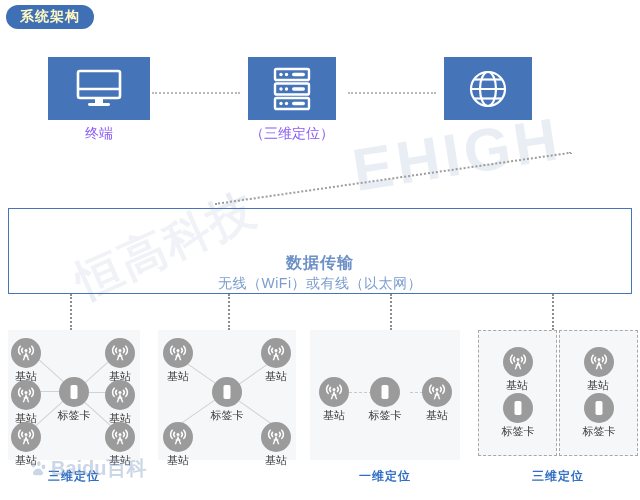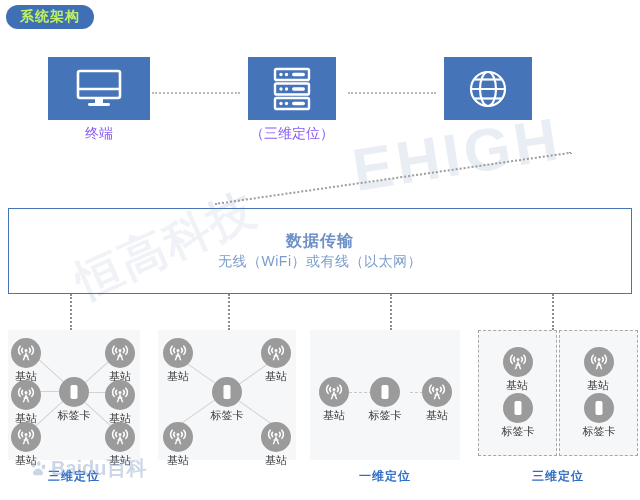--- a/index.html
+++ b/index.html
@@ -11,21 +11,21 @@
   }
   #root { position: relative; width: 640px; height: 500px; background:#fff; }
 
   
   .title-pill {
     position: absolute; left: 6px; top: 5px;
     height: 24px; padding: 12px 14px;
     background: #3f6fb5;
     border-radius: 13px;
     display: flex; align-items: center; justify-content: center;
-    color: #bef264; font-size: 14px; font-weight: bold;
+    color: #fef9c3; font-size: 14px; font-weight: bold;
     letter-spacing: 1px;
     z-index: 6;
   }
 
   
   .wm-ehigh {
     position: absolute; left: 352px; top: 120px;
     font-size: 60px; font-weight: bold;
     color: rgba(120,145,185,0.16);
     letter-spacing: 4px;
@@ -88,21 +88,21 @@
   }
 
   
   .databand {
     position: absolute; left: 8px; top: 208px;
     width: 624px; height: 86px;
     border: 1.5px solid #4574b8;
     background: rgba(255,255,255,0.35);
     z-index: 3;
     display: flex; flex-direction: column;
-    align-items: center; justify-content: center;
+    align-items: center; justify-content: flex-end;
     gap: 1px;
   }
   .databand .db-title {
     font-size: 16px; font-weight: bold; color: #6d90c6;
     letter-spacing: 1px;
   }
   .databand .db-sub {
     font-size: 14px; color: #7b9ccd; letter-spacing: .5px;
   }
 

